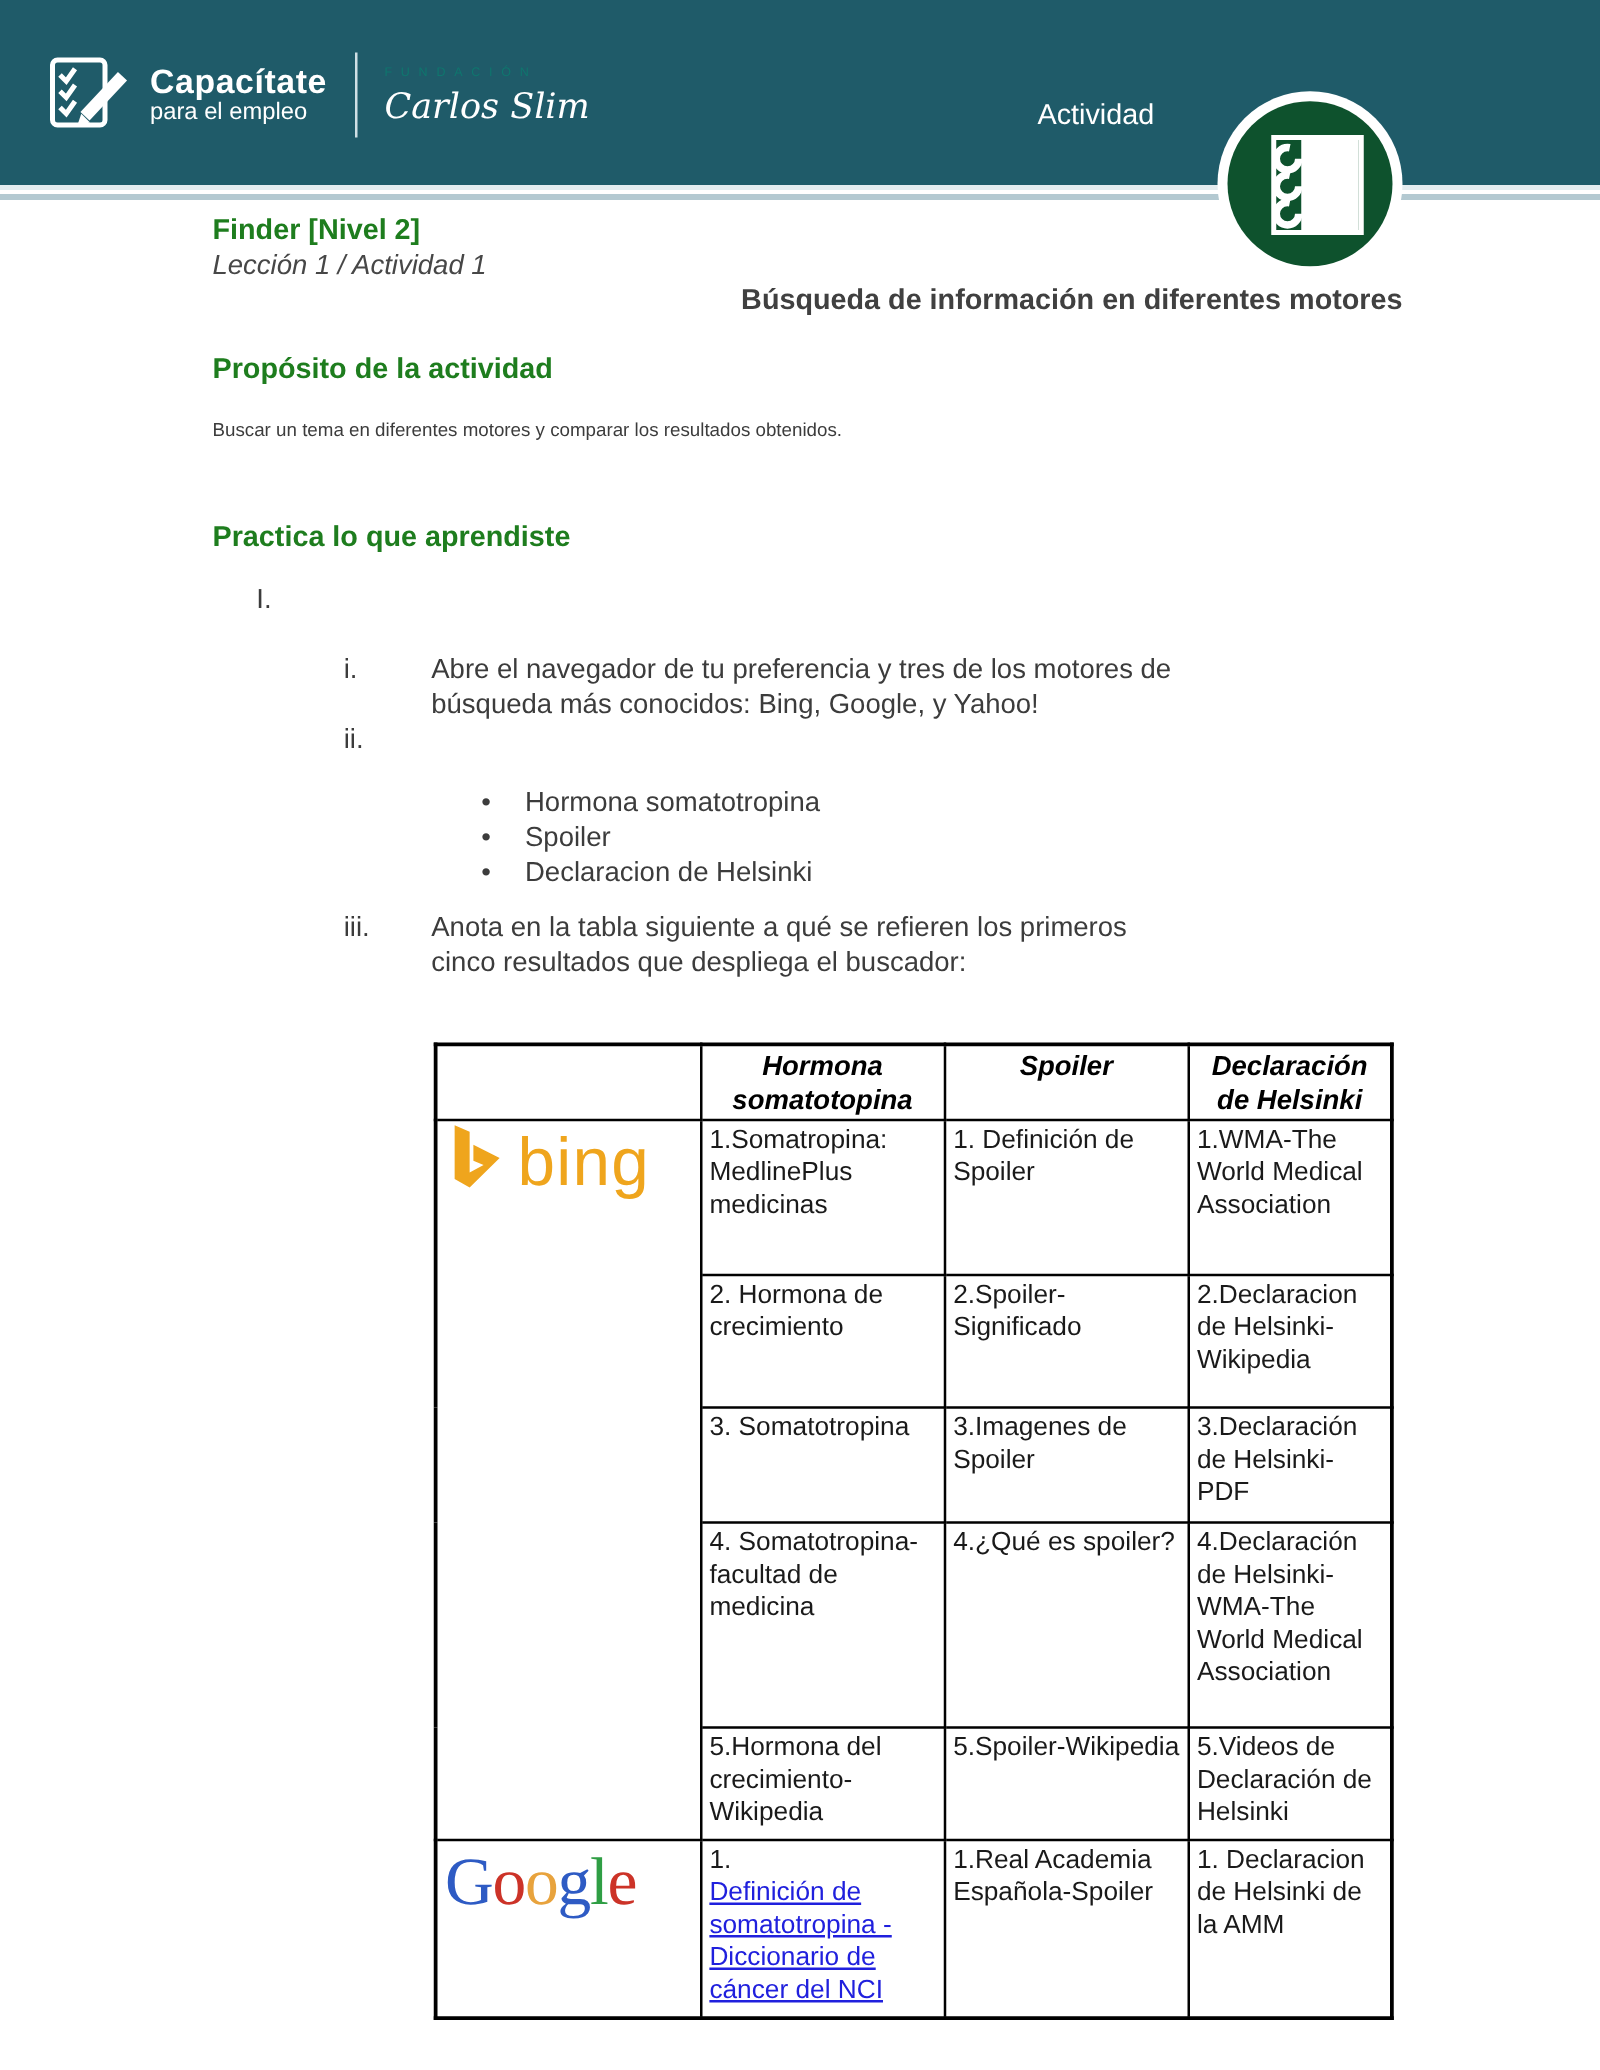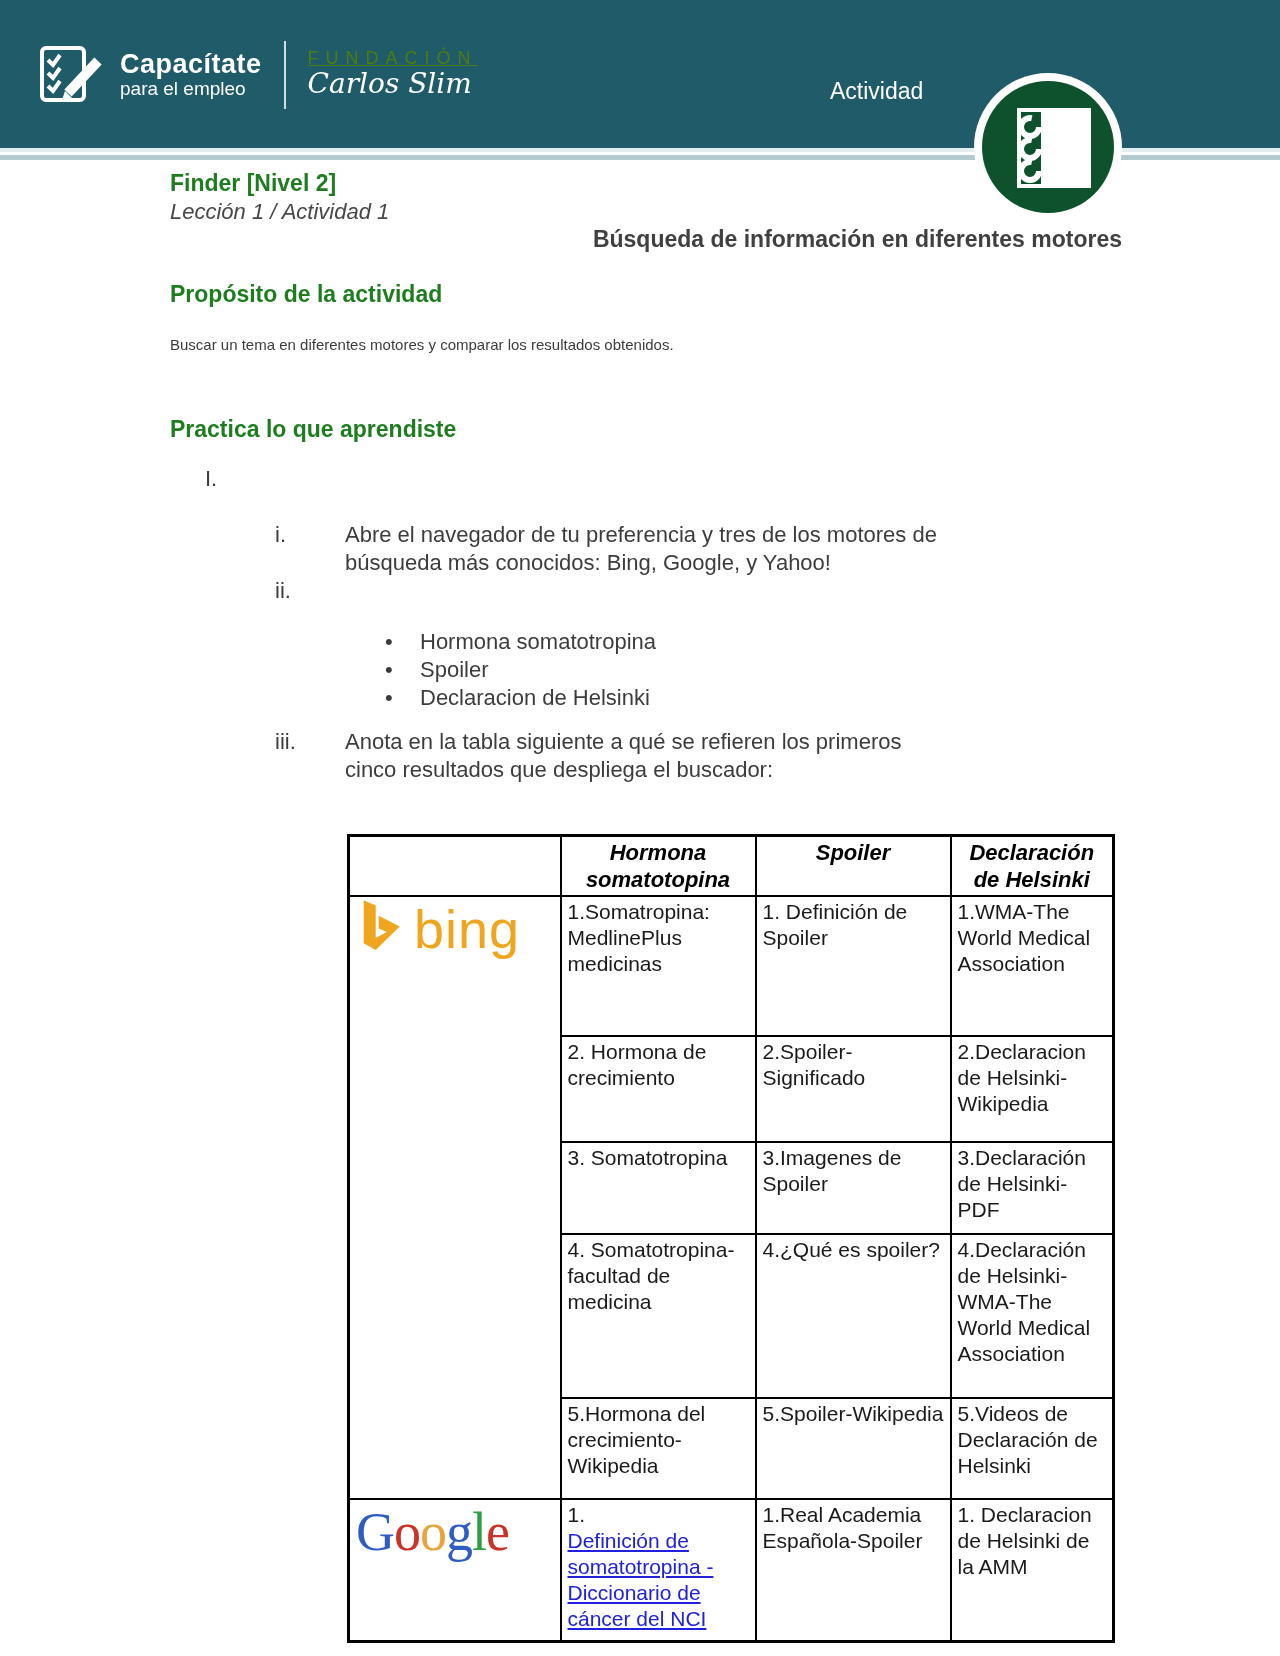--- a/index.html
+++ b/index.html
@@ -8,21 +8,21 @@
     font-family:"Liberation Sans", sans-serif;color:var(--text-dark,#3C3C3C);
   }
   
   .band{position:absolute;top:0;left:0;width:1280px;height:148px;background:var(--band-teal,#1F5B69);}
   .band-stripe{position:absolute;top:148px;left:0;width:1280px;height:14px;
     background:linear-gradient(to bottom,#e3ecef 0 4px,#ffffff 4px 7px,var(--stripe-gray,#B3C9D1) 7px 12px,#ffffff 12px 14px);}
   .brand{position:absolute;left:38px;top:40px;display:flex;align-items:center;gap:16px;color:#fff;}
   .brand-text .brand-title{font-size:27px;font-weight:bold;letter-spacing:.5px;line-height:28px;}
   .brand-text .brand-sub{font-size:19px;line-height:22px;}
   .brand-divider{width:2px;height:68px;background:#cfe0e5;margin:0 6px;}
-  .foundation .f-top{font-size:18px;letter-spacing:7px;color:#4d7c0f;line-height:18px;text-decoration:underline;}
+  .foundation .f-top{font-size:10px;letter-spacing:7px;color:#0f766e;line-height:18px;}
   .foundation .f-sig{font-family:"DejaVu Serif", serif;font-style:italic;font-size:28px;color:#fff;line-height:34px;}
   .activity-label{position:absolute;left:830px;top:74px;width:138px;color:#fff;font-weight:normal;
     font-size:23px;line-height:34px;word-break:break-all;}
   .activity-badge{position:absolute;left:973px;top:72px;width:150px;height:150px;}
   
   .course{position:absolute;left:170px;top:170px;font-size:23px;font-weight:bold;color:var(--heading-green,#1E7D1E);}
   .lesson{position:absolute;left:170px;top:199px;font-size:22px;font-style:italic;color:#474747;}
   .main-title{position:absolute;right:158px;top:226px;font-size:23px;font-weight:bold;color:#404040;white-space:nowrap;}
   .sect-head{position:absolute;left:170px;font-size:23px;font-weight:bold;color:var(--heading-green,#1E7D1E);}
   .purpose-head{top:281px;}
@@ -140,21 +140,21 @@
       <col style="width:195px">
       <col style="width:163px">
     </colgroup>
   <tbody>
       <tr style="height:60px;">
     <th></th>
     <th>Hormona somatotopina</th>
     <th>Spoiler</th>
     <th>Declaración de Helsinki</th>
   </tr>
-  <tr style="height:140px;margin-top:20px;">
+  <tr style="height:124px;margin-top:20px;">
     <td class="logo-cell" rowspan="5">
       <div class="bing-logo">
         <span>
           <svg width="48" height="54" viewBox="0 0 56 62">
             <path d="M9 1 L23 7 L23 45 L36 38 L26.5 34 L26.5 19 L51 31.5 L23 59 L9 51 Z" fill="var(--bing-orange,#EFA51D)"></path>
           </svg>
         </span>
         <span class="bing-word">bing</span>
       </div>
     </td>
@@ -170,21 +170,21 @@
   <tr style="height:92px;">
     <td>3. Somatotropina</td>
     <td>3.Imagenes de Spoiler</td>
     <td>3.Declaración de Helsinki-PDF</td>
   </tr>
   <tr style="height:164px;border-radius:14px;">
     <td>4. Somatotropina-facultad de medicina</td>
     <td>4.¿Qué es spoiler?</td>
     <td>4.Declaración de Helsinki-WMA-The World Medical Association</td>
   </tr>
-  <tr style="height:101px;">
+  <tr style="height:90px;">
     <td>5.Hormona del crecimiento-Wikipedia</td>
     <td>5.Spoiler-Wikipedia</td>
     <td>5.Videos de Declaración de Helsinki</td>
   </tr>
   <tr style="height:142px;">
     <td class="logo-cell">
       <div class="google-word"><span style="color: rgb(46, 91, 196);">G</span><span style="color: rgb(204, 51, 40);">o</span><span style="color: rgb(232, 163, 61);">o</span><span style="color: rgb(46, 91, 196);">g</span><span style="color: rgb(47, 158, 68);">l</span><span style="color: rgb(204, 51, 40);">e</span></div>
     </td>
     <td>
       <div>1.</div>

